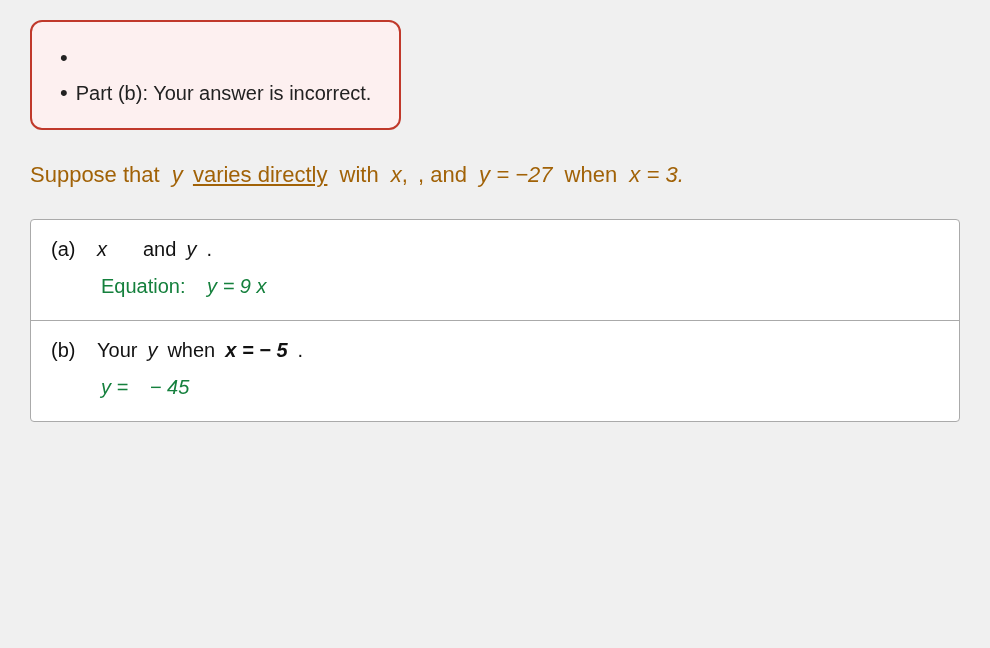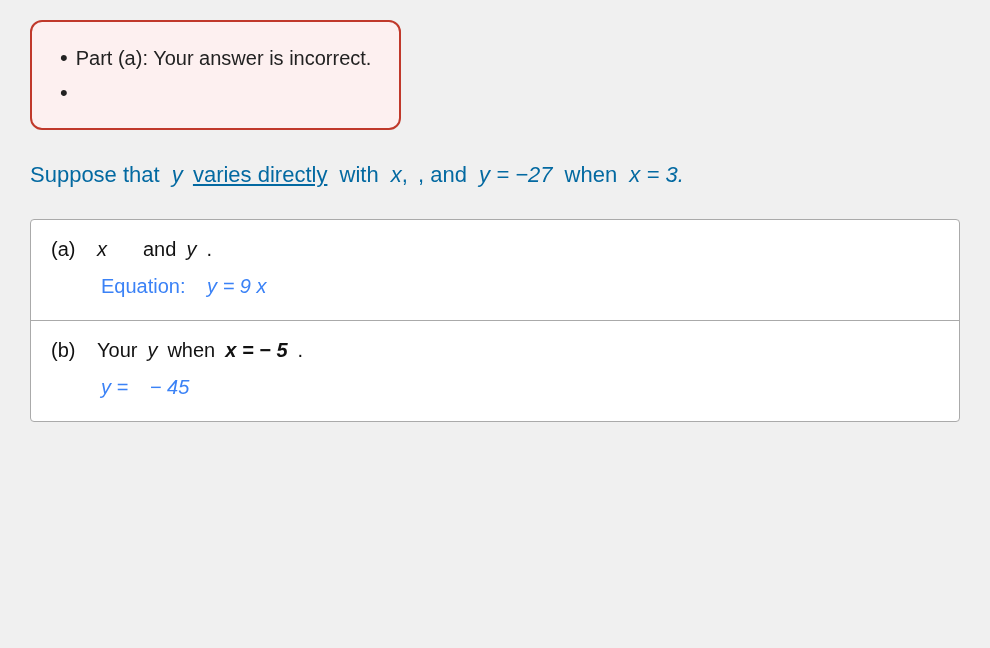--- a/index.html
+++ b/index.html
@@ -42,21 +42,21 @@
       gap: 8px;
     }
 
     .bullet {
       color: #222;
       font-size: 22px;
     }
 
     .suppose-line {
       font-size: 22px;
-      color: #0369a1;
+      color: #a16207;
       margin-bottom: 28px;
       line-height: 1.5;
     }
 
     .suppose-line .underline {
       text-decoration: underline;
     }
 
     .math-table {
       border: 1.5px solid #aaa;
@@ -78,41 +78,41 @@
       font-size: 20px;
       color: #111;
       margin-bottom: 14px;
       display: flex;
       gap: 10px;
       align-items: baseline;
     }
 
     .row-body {
       font-size: 20px;
-      color: #3b82f6;
+      color: #15803d;
       padding-left: 50px;
     }
 
     .math {
       font-style: italic;
     }
   </style>
 </head>
 <body>
 
 <div class="page-container">
 
   
   <div class="error-box">
     <div class="error-item">
       <span class="bullet">•</span>
-      <span>Part (a): Your answer is incorrect.</span>
     </div>
     <div class="error-item">
       <span class="bullet">•</span>
+      <span>Part (b): Your answer is incorrect.</span>
     </div>
   </div>
 
   
   <div class="suppose-line">
     <span>Suppose that</span>
     <span class="math" style="margin-left:6px;margin-right:4px;">y</span>
     <span class="underline">varies directly</span>
     <span style="margin-left:6px;">with</span>
     <span class="math" style="margin-left:6px;">x</span><span>,</span>

